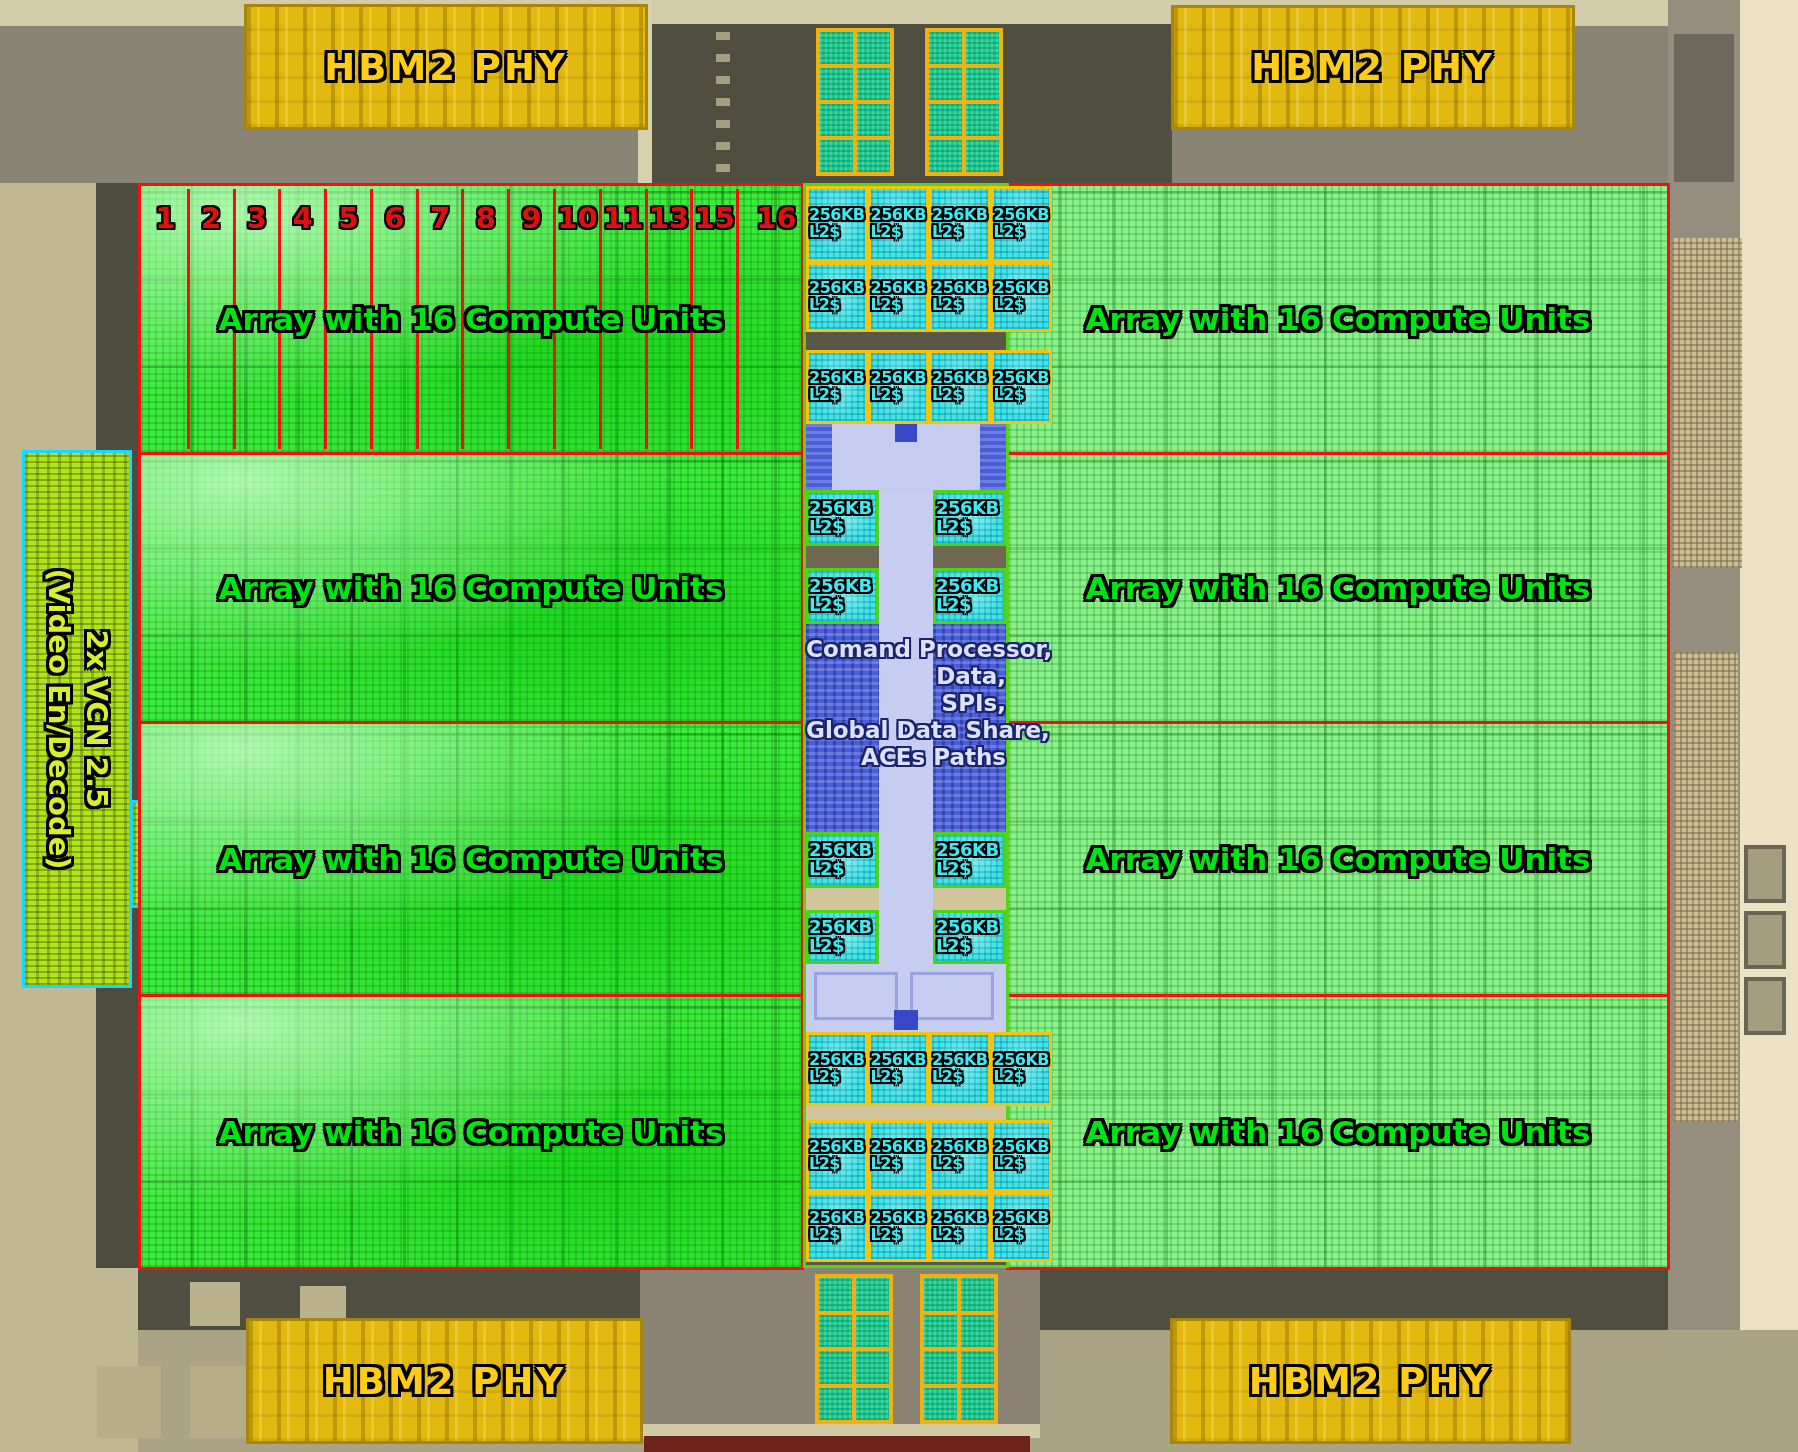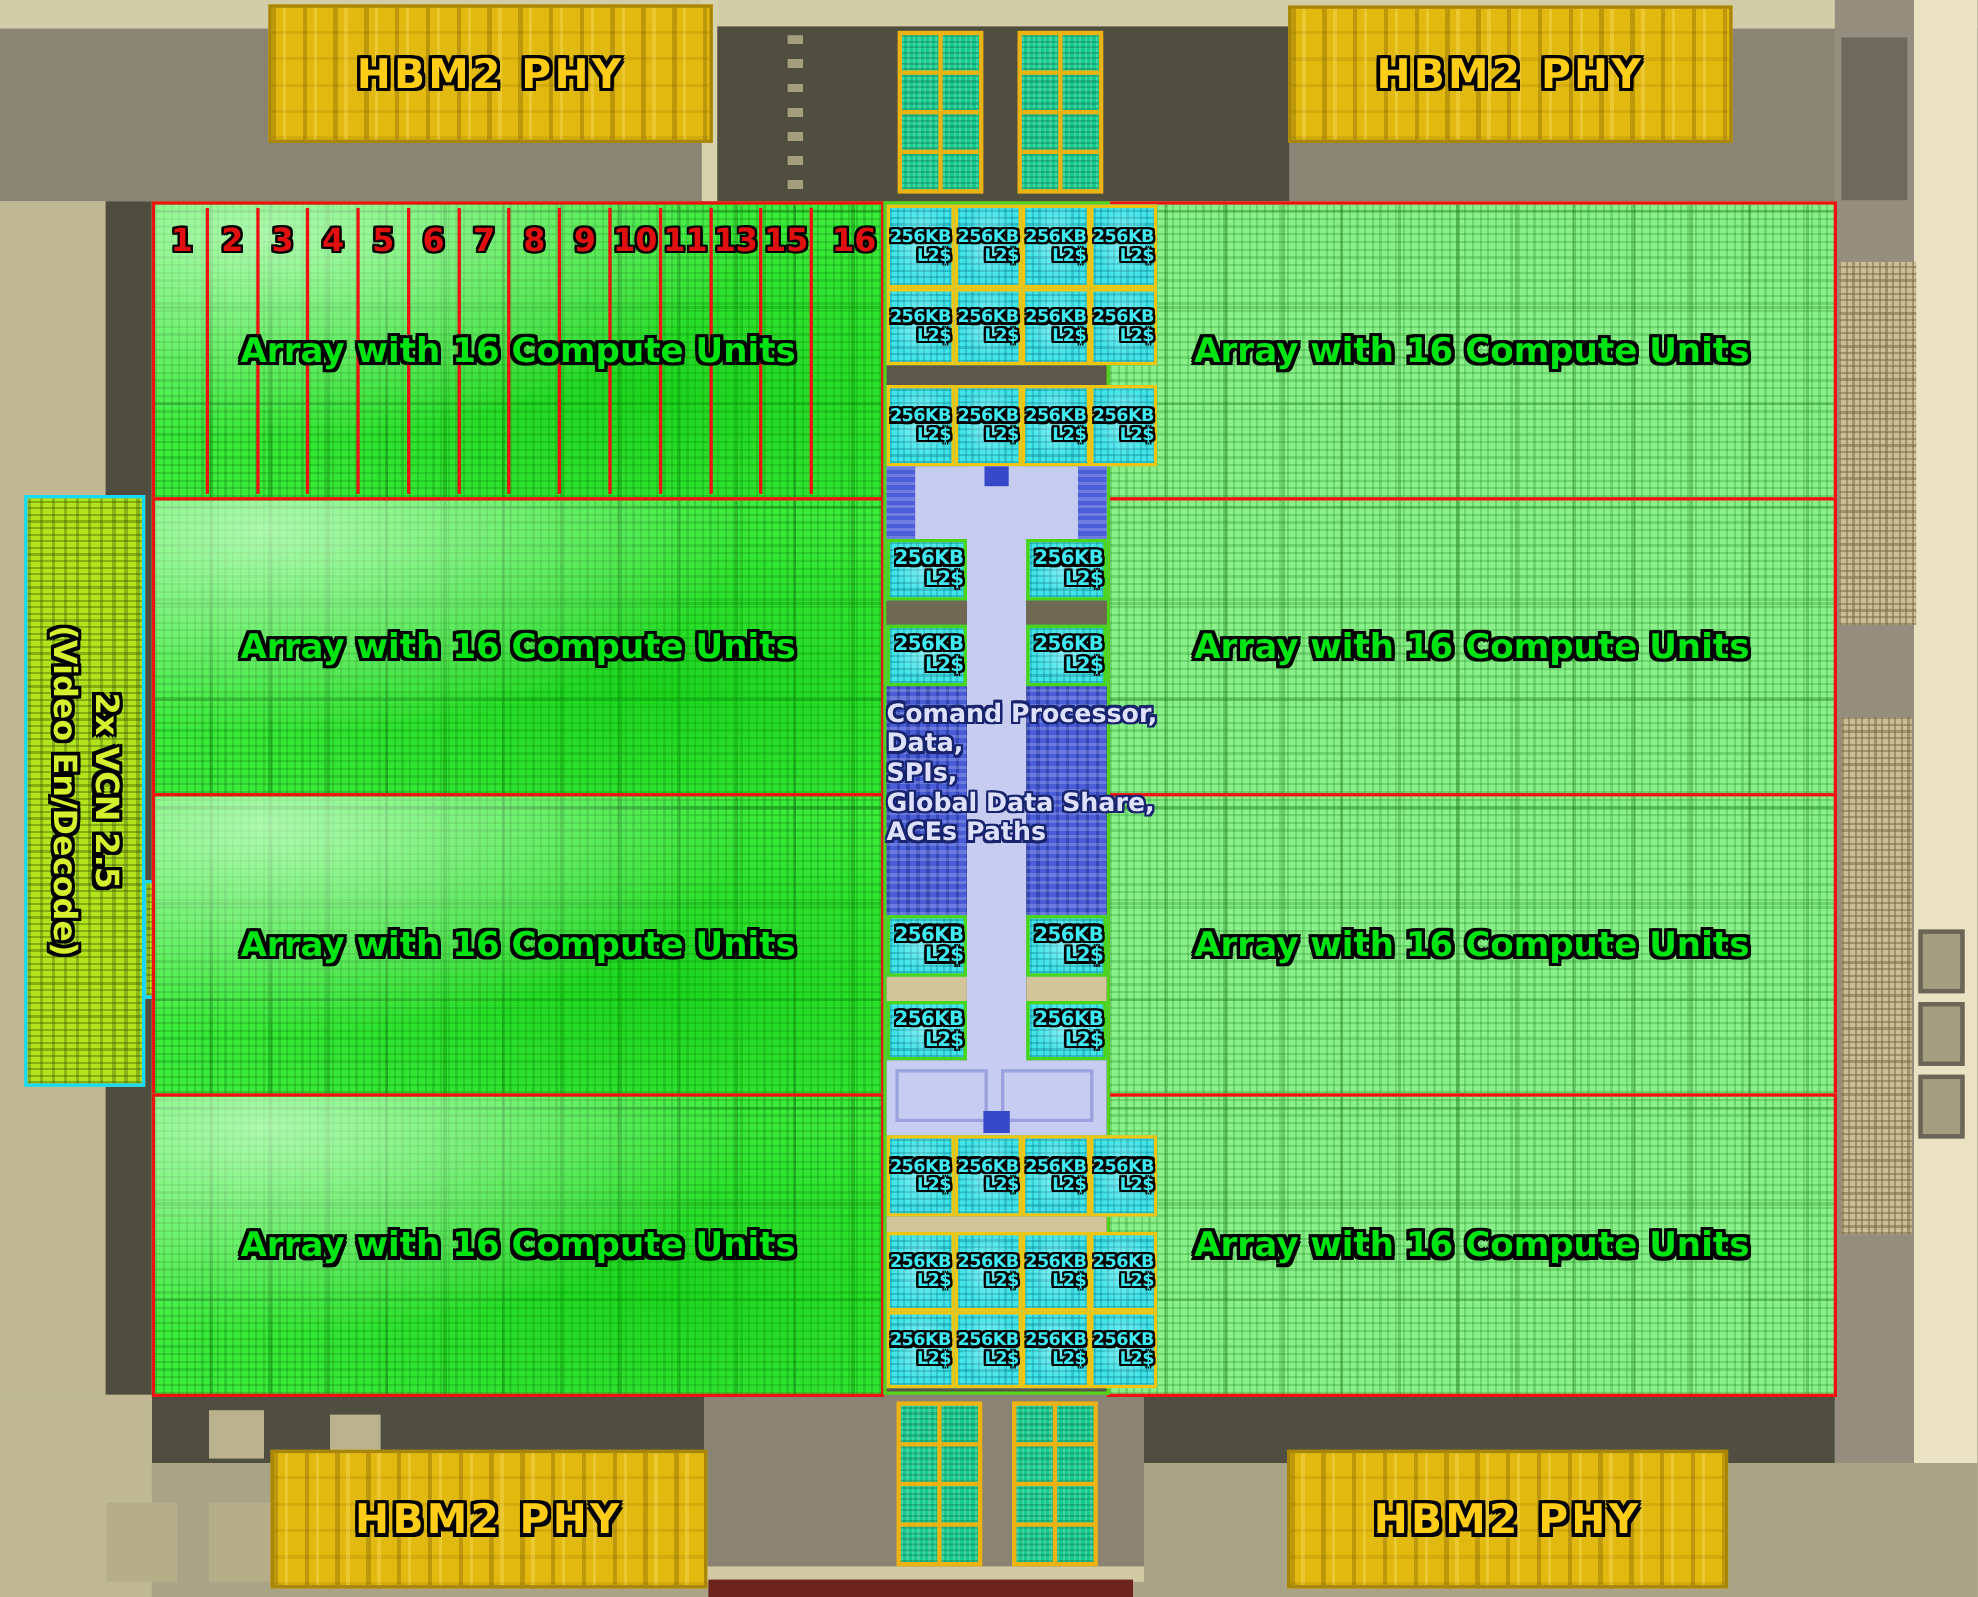--- a/index.html
+++ b/index.html
@@ -86,40 +86,40 @@
   
   .strip{left:803px;top:183px;width:206px;height:1085px;box-sizing:border-box;
     border:3px solid #55d41c;background:#5a5748;}
   .l2row{position:absolute;left:0;right:0;display:flex;}
   .l2t{flex:1;box-sizing:border-box;border:3px solid #f2c50f;
     background-color:#41e4e8;
     background-image:
       radial-gradient(ellipse at 50% 45%,rgba(200,255,255,.55),rgba(200,255,255,0) 65%),
       repeating-linear-gradient(0deg,rgba(0,110,130,.32) 0 2px,rgba(0,0,0,0) 2px 6px),
       repeating-linear-gradient(90deg,rgba(0,110,130,.26) 0 2px,rgba(0,0,0,0) 2px 6px);
-    display:flex;flex-direction:column;align-items:flex-end;justify-content:center;}
+    display:flex;flex-direction:column;align-items:flex-start;justify-content:center;}
   .l2t span{font-weight:bold;font-size:16px;line-height:1.05;letter-spacing:-0.5px;color:#3fe9f2;
     text-shadow:-2px -2px 0 #000,0 -2px 0 #000,2px -2px 0 #000,-2px 0 0 #000,2px 0 0 #000,-2px 2px 0 #000,0 2px 0 #000,2px 2px 0 #000;}
   .single{position:absolute;display:flex;}
   .single .l2t{border-color:#4ad517;}
   .single .l2t span{font-size:18px;}
   .spine{left:73px;top:238px;width:54px;height:608px;background:#c7ccf1;}
   .bluetop{left:0;top:238px;width:200px;height:66px;background:#c6cbf0;}
   .bluetop .side{position:absolute;top:0;width:26px;height:100%;background:#4a5ed8;
     background-image:repeating-linear-gradient(0deg,rgba(255,255,255,.2) 0 3px,rgba(0,0,0,0) 3px 7px);}
   .bluetop .sq{position:absolute;left:50%;top:0;transform:translateX(-50%);width:22px;height:18px;background:#3748c8;}
   .cmdside{top:438px;width:73px;height:208px;background-color:#4a5ed8;
     background-image:repeating-linear-gradient(0deg,rgba(255,255,255,.18) 0 3px,rgba(0,0,0,0) 3px 7px),
                      repeating-linear-gradient(90deg,rgba(10,20,120,.35) 0 3px,rgba(0,0,0,0) 3px 9px);}
   .gap-olive{background:#6f6852;}
   .gap-tan{background:#d2c59b;}
   .lavbottom{left:0;top:778px;width:200px;height:68px;background:#c7ccf1;}
   .lavbottom .inrect{position:absolute;top:8px;width:84px;height:48px;border:3px solid #9aa3df;box-sizing:border-box;}
   .lavbottom .sq{position:absolute;left:50%;bottom:2px;transform:translateX(-50%);width:24px;height:20px;background:#3748c8;}
-  .cmdtext{left:0;top:450px;width:200px;text-align:left;z-index:4;}
+  .cmdtext{left:0;top:450px;width:200px;text-align:right;z-index:4;}
   .cmdtext div{font-weight:bold;font-size:23px;line-height:27px;white-space:nowrap;color:#dde1fb;
     text-shadow:-2px -2px 0 #18246e,0 -2px 0 #18246e,2px -2px 0 #18246e,-2px 0 0 #18246e,2px 0 0 #18246e,-2px 2px 0 #18246e,0 2px 0 #18246e,2px 2px 0 #18246e;}
   
   .tealgrid{box-sizing:border-box;display:grid;grid-template-columns:1fr 1fr;grid-template-rows:repeat(4,1fr);
     gap:4px;padding:4px;background:#ecb313;}
   .tcell{background-color:#19ca8e;
     background-image:repeating-linear-gradient(0deg,rgba(0,90,60,.28) 0 2px,rgba(0,0,0,0) 2px 5px),
                      repeating-linear-gradient(90deg,rgba(255,255,255,.18) 0 2px,rgba(0,0,0,0) 2px 5px);}
 </style>
 </head>

